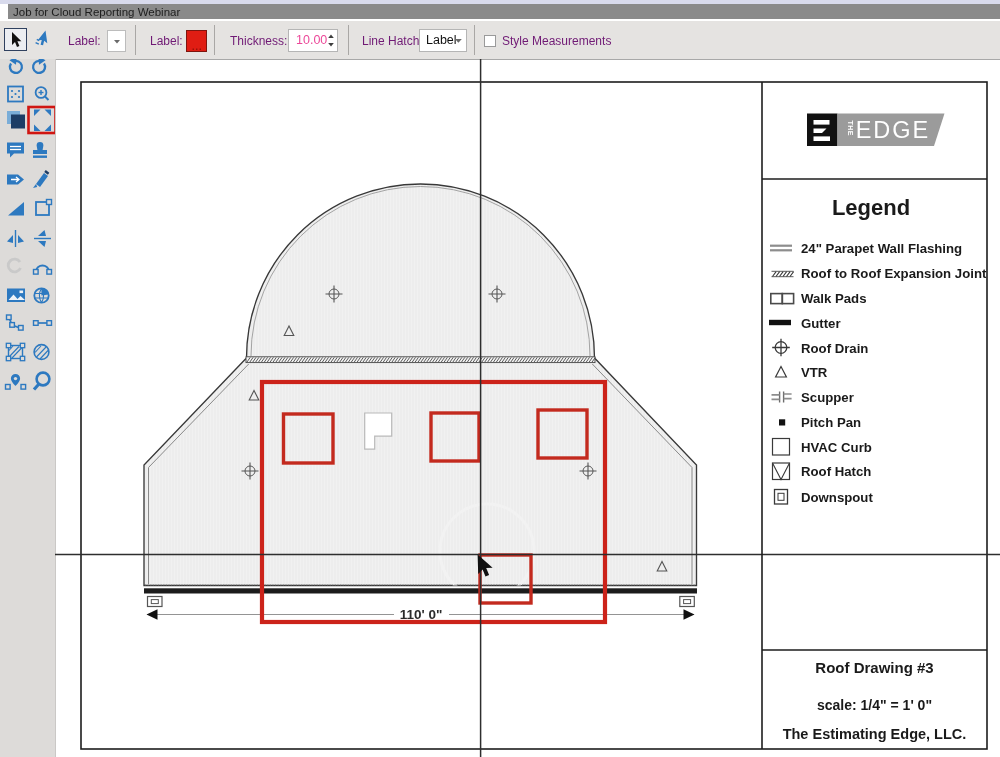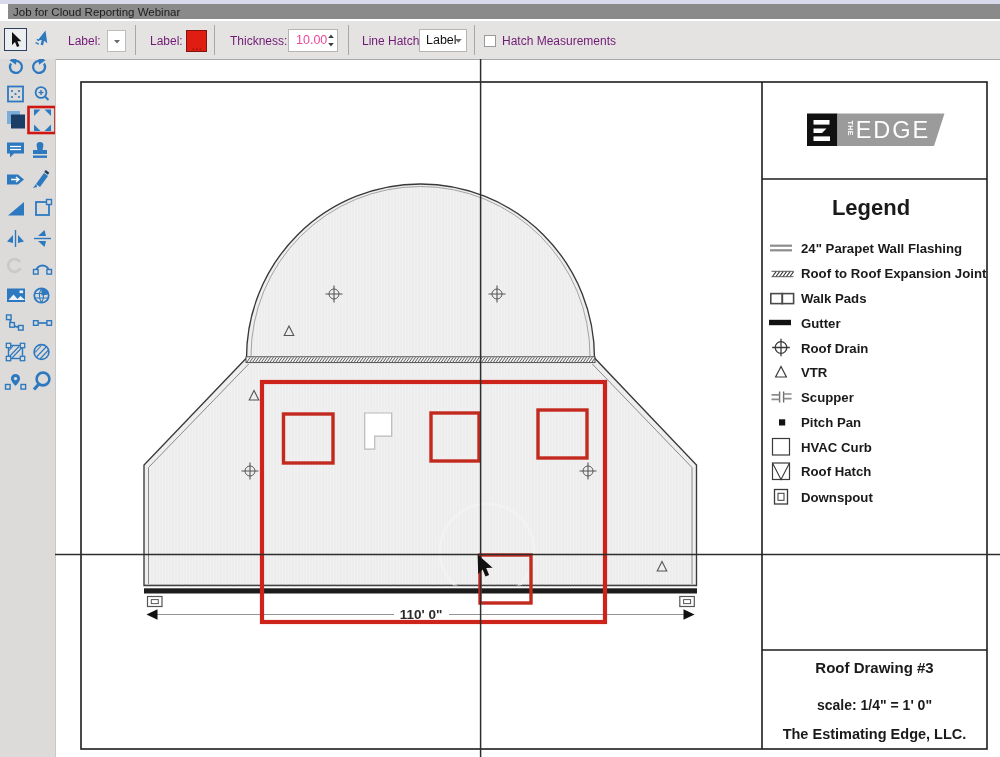--- a/index.html
+++ b/index.html
@@ -65,21 +65,21 @@
 <div class="abs" style="left:419px;top:29px;width:46px;height:21px;background:#fff;border:1px solid #b5b5b5;">
   <div class="abs" style="left:6px;top:3px;font-size:12.5px;color:#111;">Label</div>
   <svg class="abs" style="left:33px;top:0px;" width="12" height="21">
       <path d="M2,9 l3.4,3.8 3.4,-3.8 z" fill="#6a6a6a"></path>
     </svg>
 </div>
 
 <div class="abs" style="left:474px;top:25px;width:1px;height:30px;background:#a9a7a5;"></div>
 
 <div class="abs" style="left:484px;top:35px;width:10px;height:10px;background:#fff;border:1px solid #9a9a9a;"></div>
-<div class="abs tlabel" style="left:502px;top:34px;">Hatch Measurements</div>
+<div class="abs tlabel" style="left:502px;top:34px;">Style Measurements</div>
 
 <div class="abs" style="left:0;top:59px;width:55px;height:698px;background:#dddbd9;border-right:1px solid #cac8c6;"></div>
 
 <svg class="abs" style="left:0;top:59px;" width="55" height="698" viewBox="0 59 55 698">
 
   <g>
     <path d="M11,63.5 a6,6 0 1 0 5,-2.6" fill="none" stroke="#2d79c0" stroke-width="2.3"></path>
     <polygon points="16.5,56.5 9.5,60.2 16,64.8" fill="#2d79c0"></polygon>
   </g>
 

